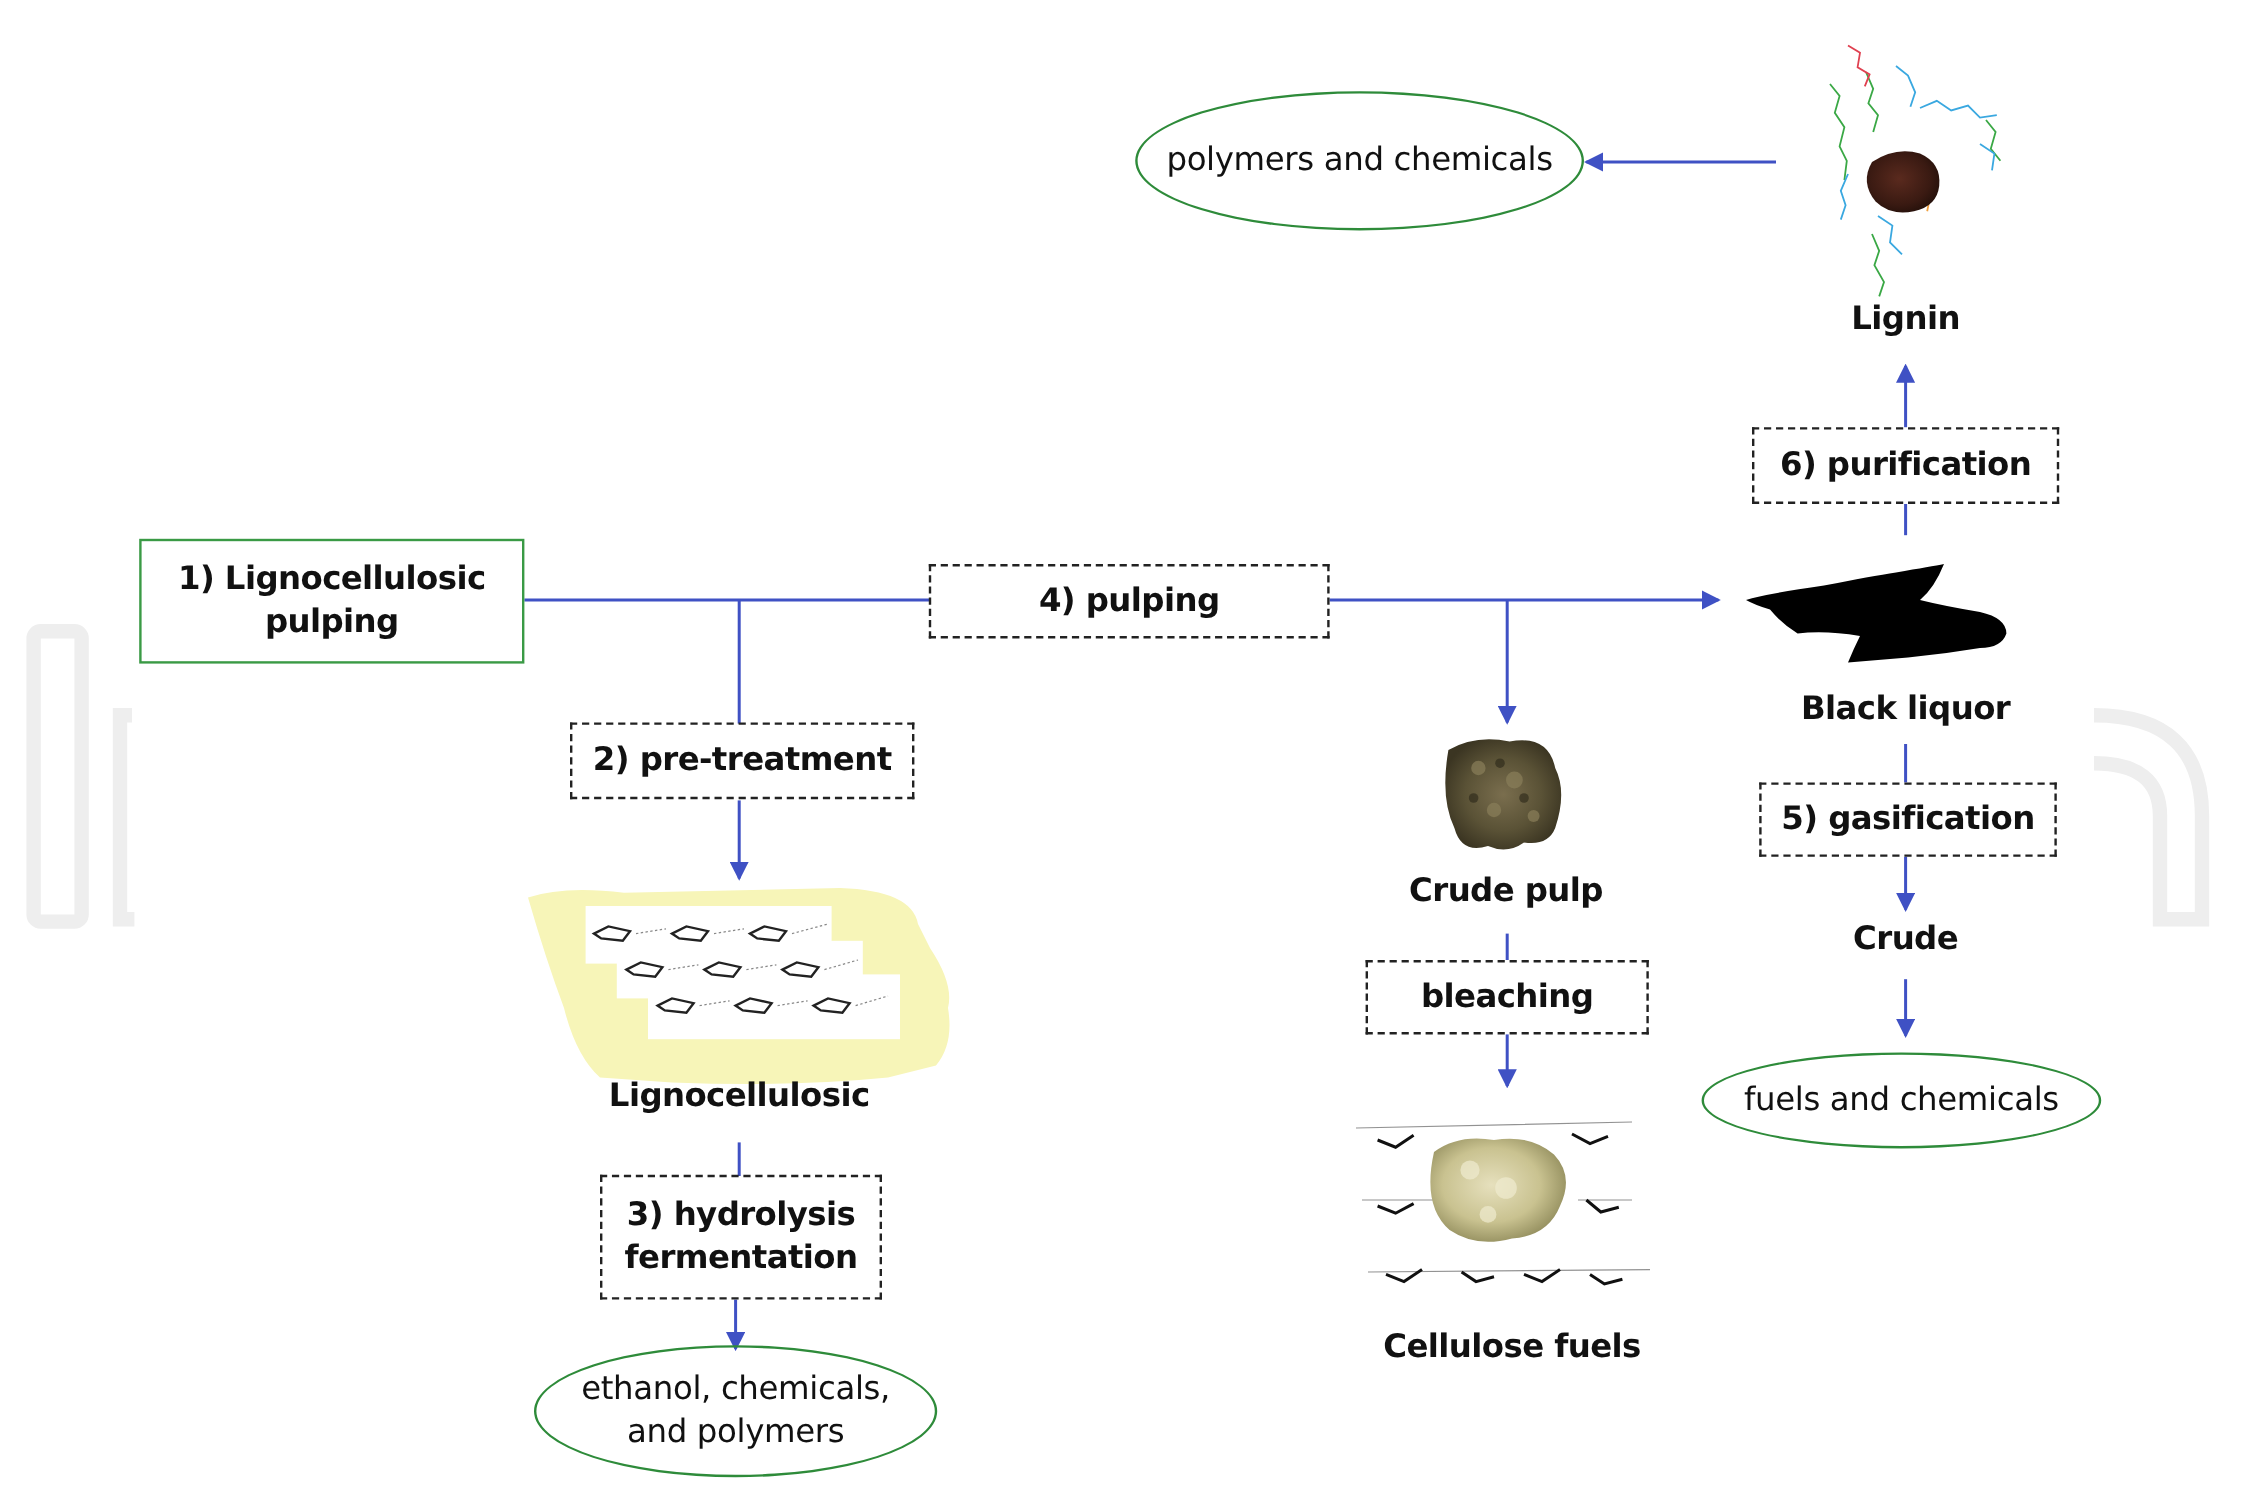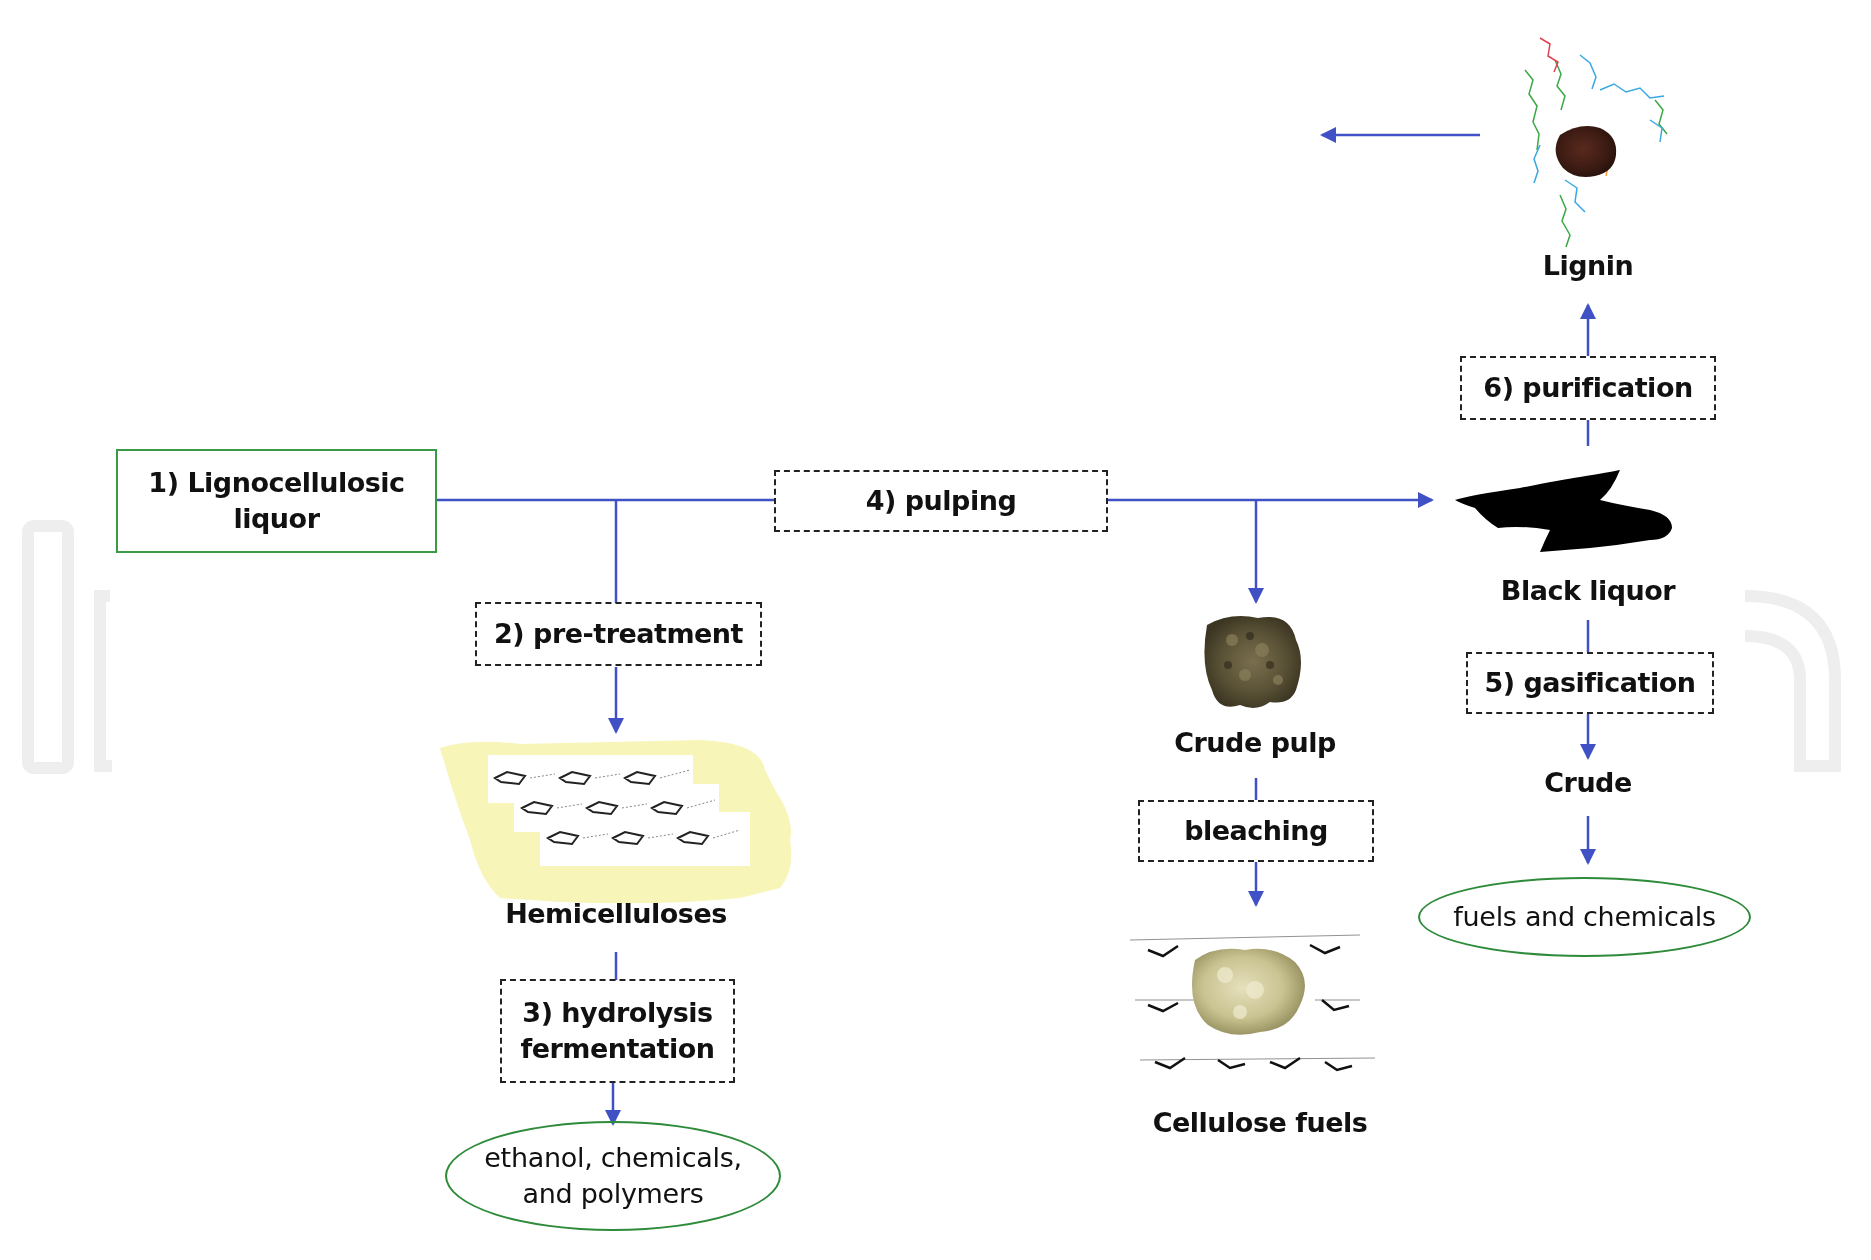--- a/index.html
+++ b/index.html
@@ -160,32 +160,32 @@
         </g>
       <g stroke="#f0a040" stroke-width="1.5" fill="none">
           <path d="M1600 160 l8 6 l-2 10"></path>
         </g>
       <path d="M1560 135 Q1580 122 1600 128 Q1618 136 1616 155 Q1614 172 1595 176 Q1575 180 1563 168 Q1550 152 1560 135 Z" fill="url(#ligG)"></path>
     </g>
   </svg>
 
   <div class="box solid-box fs28" style="left:116px;top:449px;width:321px;height:104px;flex-direction:column;">
     <span>1) Lignocellulosic</span>
-    <span>liquor</span>
+    <span>pulping</span>
   </div>
 
   <div class="box dash-box fs28" style="left:774px;top:470px;width:334px;height:62px;">
     <span>4) pulping</span>
   </div>
 
   <div class="box dash-box fs28" style="left:475px;top:602px;width:287px;height:64px;">
     <span>2) pre-treatment</span>
   </div>
 
-  <div class="lbl fs28" style="left:466px;top:898px;width:300px;">Hemicelluloses</div>
+  <div class="lbl fs28" style="left:466px;top:898px;width:300px;">Lignocellulosic</div>
 
   <div class="box dash-box fs28" style="left:500px;top:979px;width:235px;height:104px;flex-direction:column;">
     <span>3) hydrolysis</span>
     <span>fermentation</span>
   </div>
 
   <div class="oval fs28" style="left:445px;top:1121px;width:336px;height:110px;flex-direction:column;">
     <span>ethanol, chemicals,</span>
     <span>and polymers</span>
   </div>
@@ -209,14 +209,17 @@
   <div class="oval fs28" style="left:1418px;top:877px;width:333px;height:80px;">
     <span>fuels and chemicals</span>
   </div>
 
   <div class="box dash-box fs28" style="left:1460px;top:356px;width:256px;height:64px;">
     <span>6) purification</span>
   </div>
 
   <div class="lbl fs28" style="left:1500px;top:250px;width:176px;">Lignin</div>
 
+  <div class="oval fs28" style="left:946px;top:76px;width:374px;height:116px;">
+    <span>polymers and chemicals</span>
+  </div>
 
 </div>
 
 </body></html>

